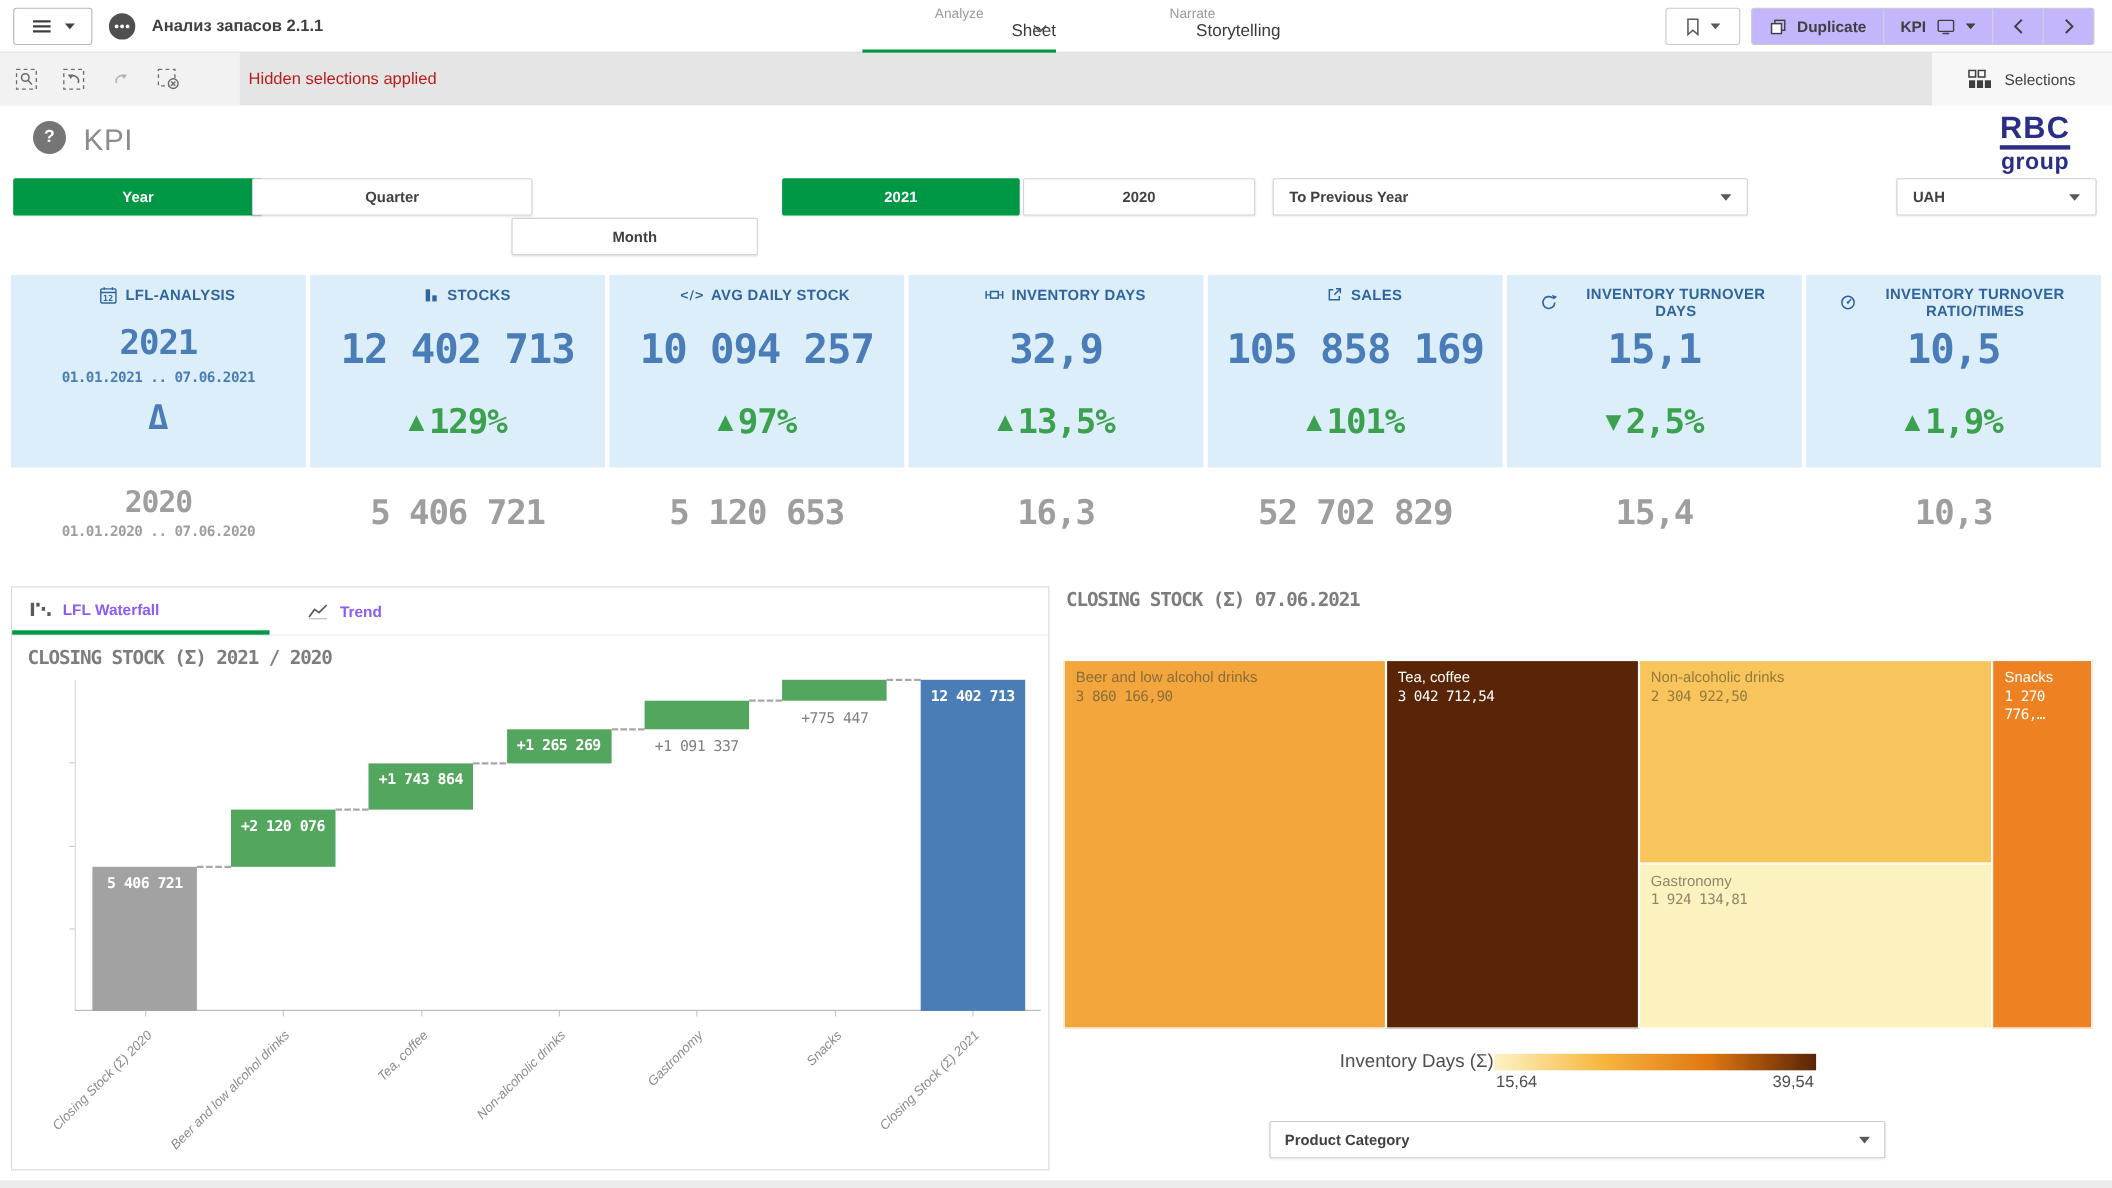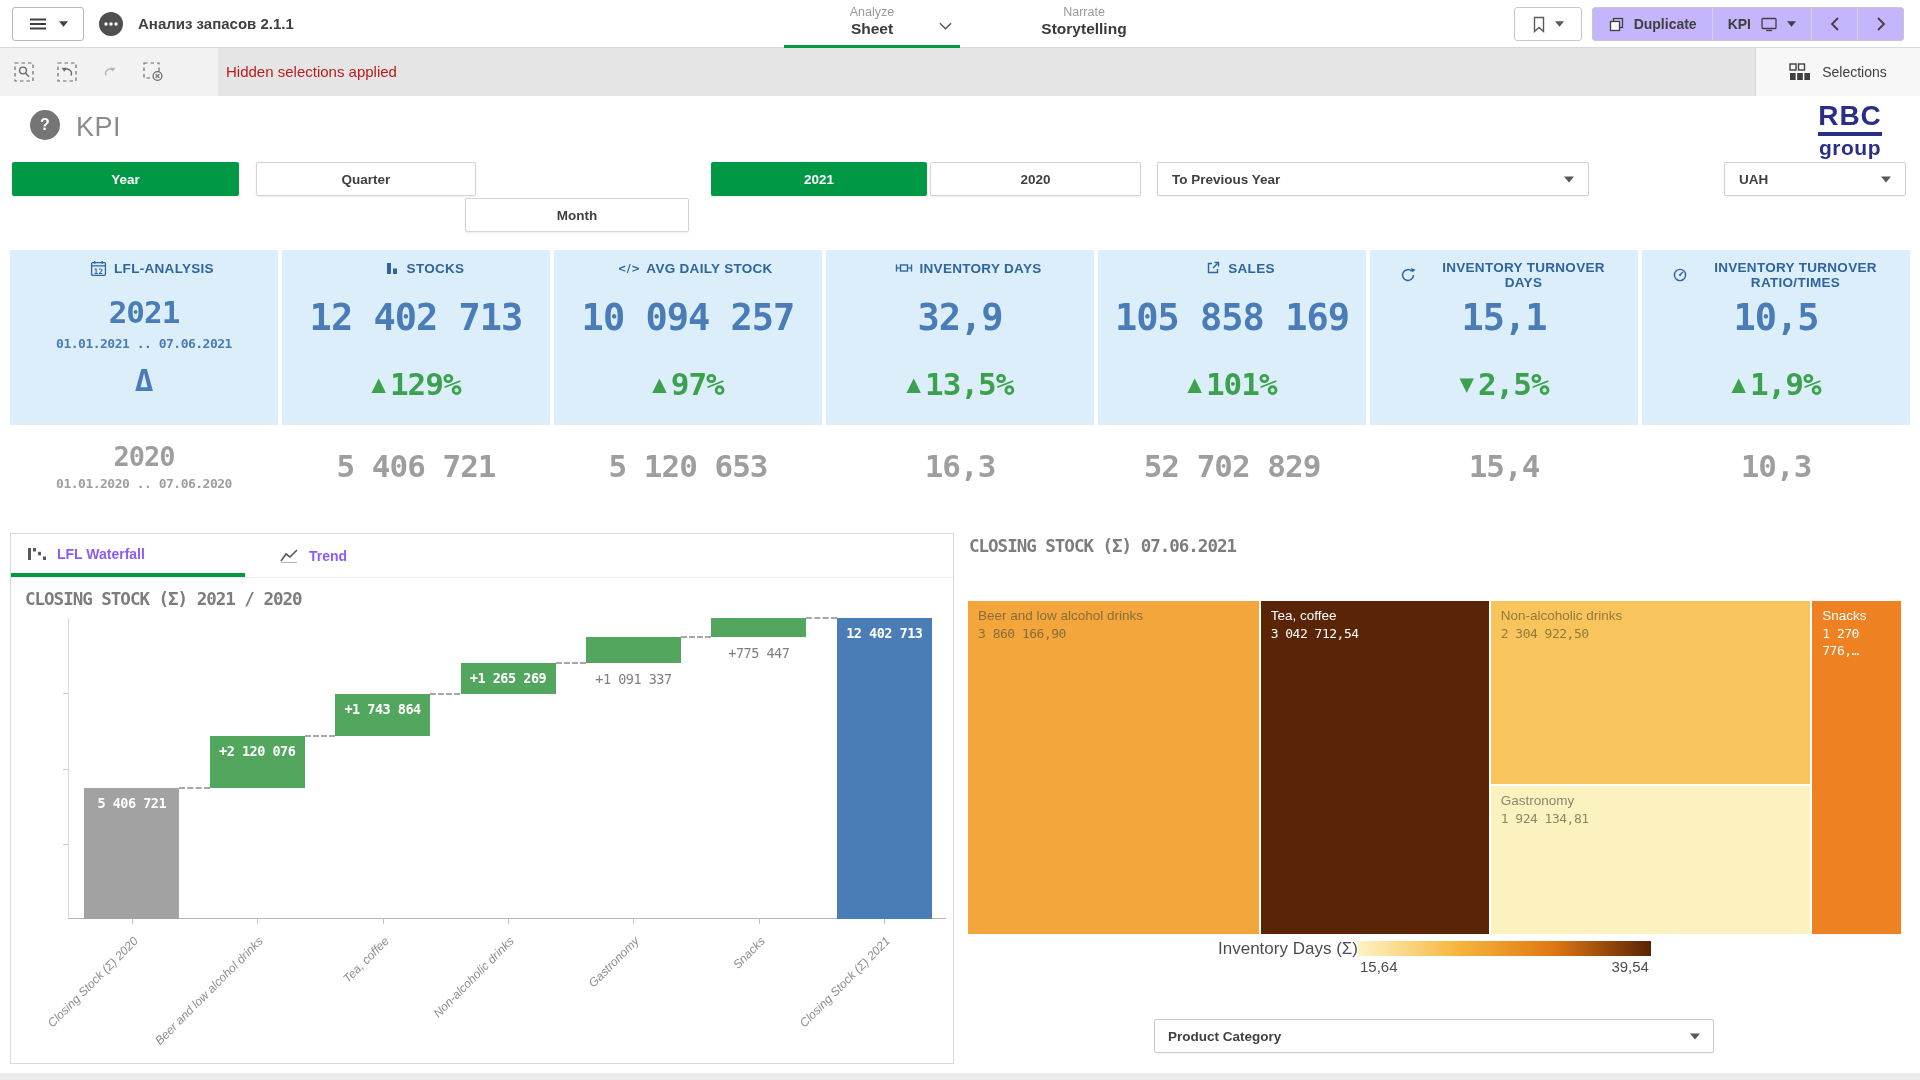--- a/index.html
+++ b/index.html
@@ -8,21 +8,21 @@
   .ic { display:inline-flex; align-items:center; justify-content:center; }
 
   
   .topbar { position:absolute; top:0; left:0; right:0; height:48px; background:#fff; border-bottom:1px solid #d9d9d9; }
   .menu-btn { position:absolute; left:12px; top:7px; width:72px; height:34px; border:1px solid #b9b9b9; border-radius:3px; background:#fff; display:flex; align-items:center; justify-content:center; gap:11px; color:#404040; cursor:pointer; }
   .app-badge { position:absolute; left:98px; top:11px; }
   .app-title { position:absolute; left:138px; top:0; line-height:48px; font-size:15px; font-weight:bold; color:#404040; }
   .tab-sheet { position:absolute; left:784px; top:0; width:176px; height:48px; border-bottom:3px solid #009845; text-align:center; cursor:pointer; }
   .tab-story { position:absolute; left:1004px; top:0; width:160px; height:48px; text-align:center; cursor:pointer; }
   .mode-sup { font-size:12.5px; color:#9a9a9a; margin-top:5px; }
-  .mode-main { font-size:15.5px; font-weight:bold; color:#3a3a3a; margin-top:1px; }
+  .mode-main { font-size:15.5px; font-weight:normal; color:#3a3a3a; margin-top:1px;text-align:right; }
   .sheet-chevron { position:absolute; right:8px; top:22px; color:#595959; }
   .tb-right { position:absolute; right:16px; top:7px; display:flex; gap:10px; }
   .bookmark-btn { width:68px; height:34px; border:1px solid #c9c9c9; border-radius:3px; background:#fff; display:flex; align-items:center; justify-content:center; gap:9px; color:#595959; cursor:pointer; }
   .btn-group { display:flex; border:1px solid #c9c9c9; border-radius:3px; background:#c4b5fd; }
   .btn-group > div { height:32px; display:flex; align-items:center; justify-content:center; padding:0 15px; gap:9px; font-size:14px; font-weight:bold; color:#404040; cursor:pointer; }
   .btn-group > div + div { border-left:1px solid #d4d4d4; }
   .nav-btn { width:46px; color:#404040; }
 
   
   .toolbar { position:absolute; top:48px; left:0; right:0; height:48px; background:#e5e5e5; }
@@ -86,21 +86,21 @@
   .wf-tick { position:absolute; bottom:-6px; height:5px; width:0; border-left:1px solid #c4c4c4; }
   .wf-ytick { position:absolute; left:-6px; width:5px; height:0; border-top:1px solid #c9c9c9; }
 
   
   .tm-panel { position:absolute; left:967px; top:533px; width:935px; height:531px; background:#fff; }
   .tm-title { position:absolute; left:2px; top:3px; font-family:"DejaVu Sans Mono",monospace; font-weight:bold; font-size:17.5px; color:#7d7d7d; letter-spacing:-1px; }
   #tm-area { position:absolute; left:0; top:67px; width:935px; height:335px; }
   .tm-node { position:absolute; border:1px solid #fff; padding:6px 10px; overflow:hidden; cursor:pointer; }
   .tm-name { font-size:13.5px; line-height:18px; }
   .tm-val { font-size:13px; font-family:"DejaVu Sans Mono",monospace; line-height:17px; letter-spacing:-0.5px; }
-  .tm-legend { position:absolute; top:408px; left:0; width:100%; display:flex; justify-content:center; align-items:flex-start; }
+  .tm-legend { position:absolute; top:424px; left:0; width:100%; display:flex; justify-content:center; align-items:flex-end; }
   .tm-legend-label { font-size:17px; color:#4d4d4d; line-height:16px; }
   .grad-wrap { position:relative; width:293px; height:15px; }
   #tm-grad { width:100%; height:100%; }
   .grad-min { position:absolute; left:2px; top:17px; font-size:15px; color:#4d4d4d; }
   .grad-max { position:absolute; right:2px; top:17px; font-size:15px; color:#4d4d4d; }
   .tm-dropdown { position:absolute; top:486px; left:187px; width:560px; height:34px; background:#fff; border:1px solid #c9c9c9; border-radius:2px; display:flex; align-items:center; justify-content:space-between; padding:0 13px; box-shadow:0 1px 2px rgba(0,0,0,.06); cursor:pointer; }
   .tm-dropdown .lab { font-size:13.5px; font-weight:bold; color:#404040; }
   .tm-dropdown .ic { color:#595959; }
 
   .bottom-strip { position:absolute; left:0; right:0; bottom:0; height:7px; background:#ececec; }
@@ -268,21 +268,21 @@
   </div>
   <div class="fdrop" style="left:1724px;width:182px;">
     <span>UAH</span>
     <span class="ic">
         <svg width="10" height="7" viewBox="0 0 10 6">
           <polygon points="0,0 10,0 5,6" fill="currentColor"></polygon>
         </svg>
       </span>
   </div>
 <div class="fbtn active" style="left: 12px; width: 227px;">Year</div>
-    <div class="fbtn idle" style="left: 256px; width: 220px;">Quarter</div>
+    <div class="fbtn idle" style="left: 229px; width: 255px;">Quarter</div>
     <div class="fbtn idle" style="left: 465px; width: 224px; margin-top: 36px;">Month</div>
     <div class="fbtn active" style="left: 711px; width: 216px;">2021</div>
     <div class="fbtn idle" style="left: 930px; width: 211px;">2020</div>
   </div>
 
 <div class="kpi-row" id="kpi-row">
     <div class="kpi-card first">
       <div class="kpi-head">
         <span class="ic">
           <svg width="17" height="17" viewBox="0 0 16 16">

